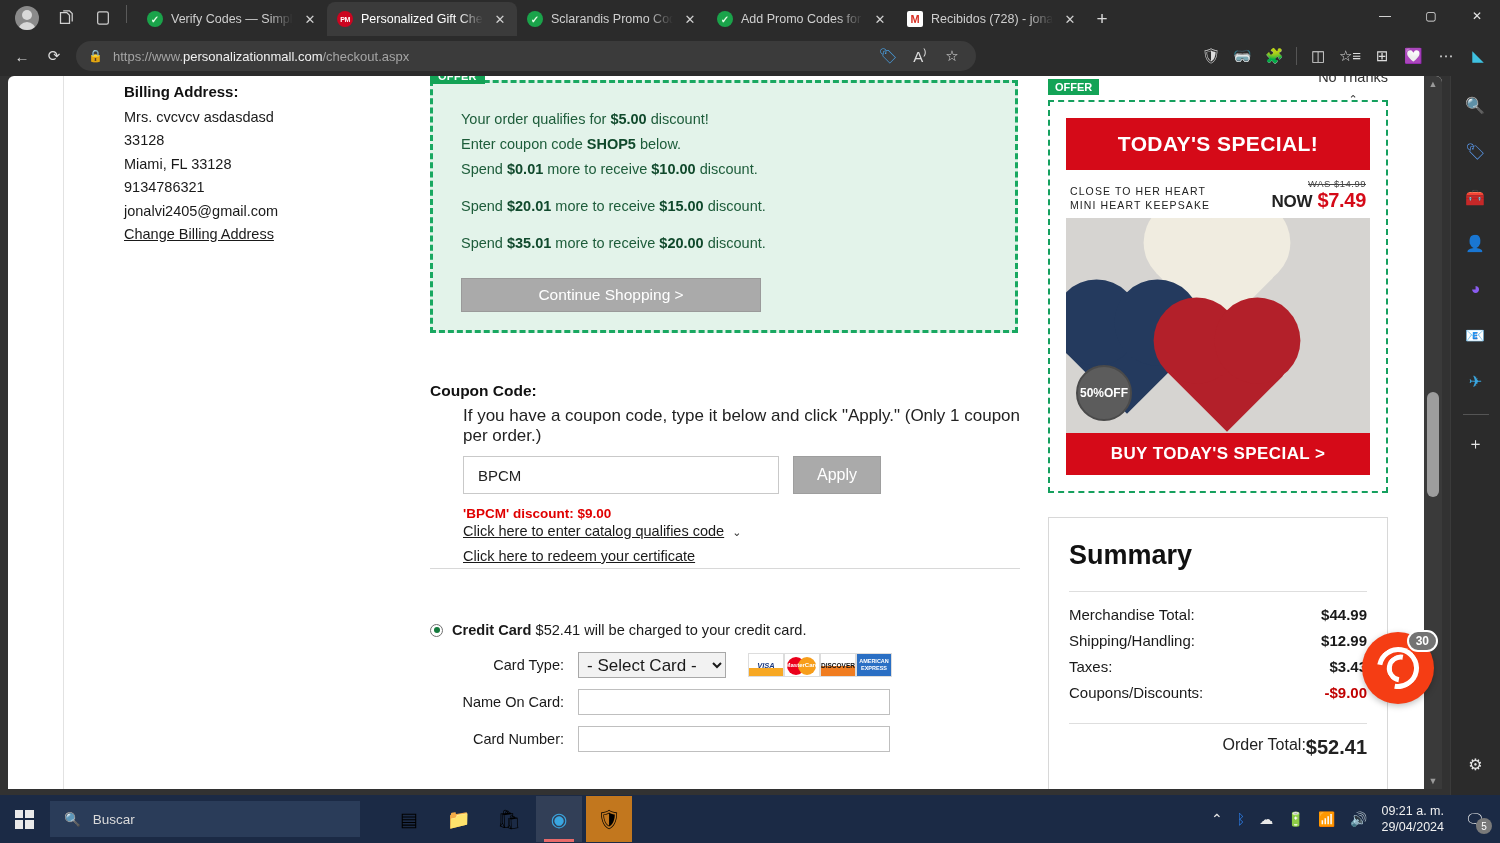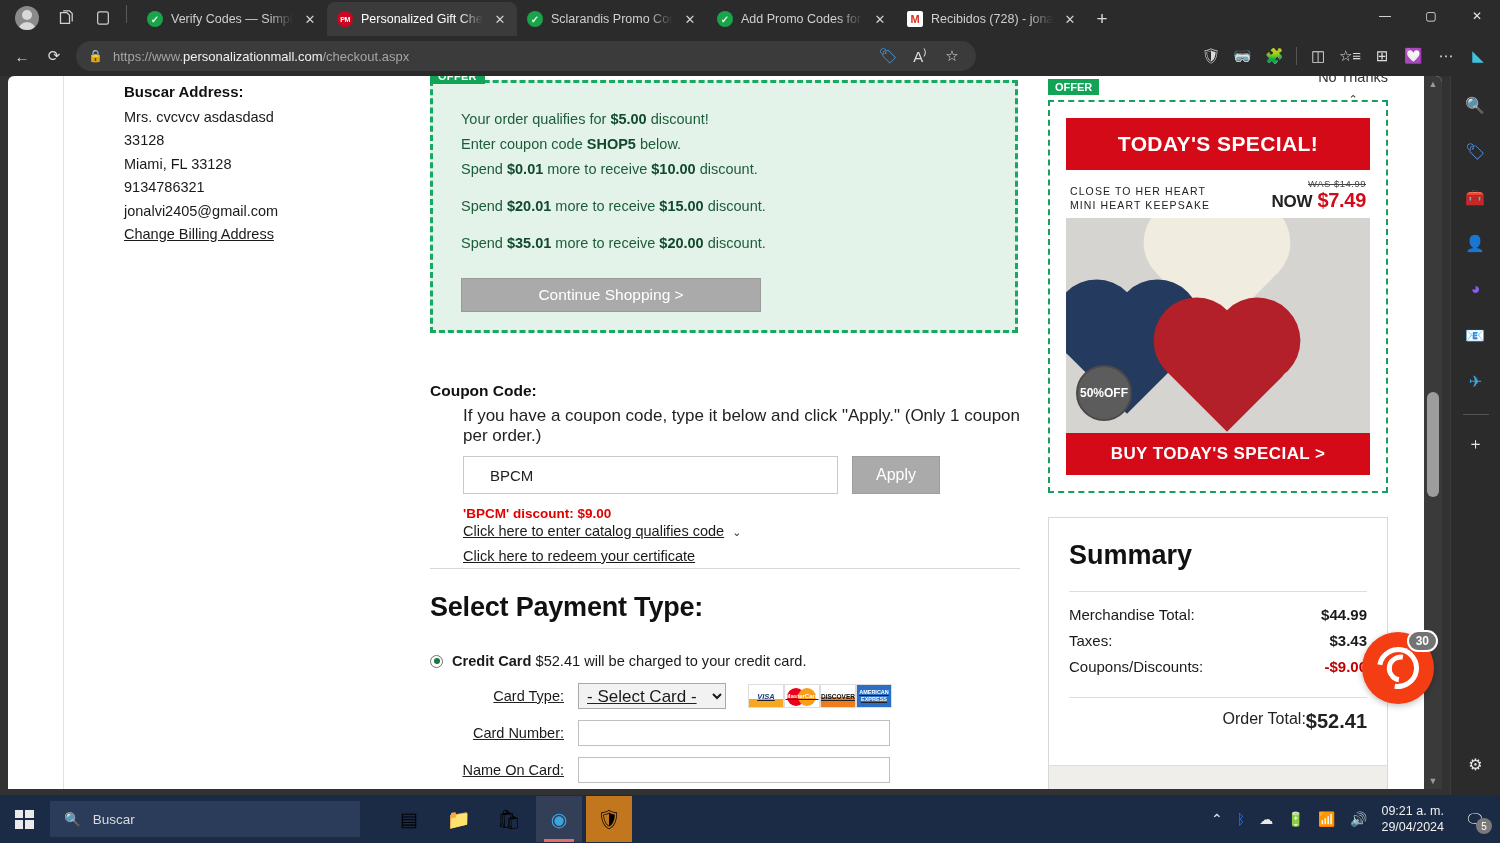--- a/index.html
+++ b/index.html
@@ -158,21 +158,21 @@
     color:#fff; font-size:15.5px; display:flex;align-items:center;justify-content:center;
     cursor:pointer;
   }
 
   
   .coupon { position:absolute; left: 422px; top: 306px; width: 600px; }
   .coupon h3 { font-size: 15.5px; font-weight:bold; color:#111; }
   .coupon .hint { margin-left: 33px; margin-top: 6px; font-size: 17px; color:#222; }
   .coupon-row { display:flex; align-items:flex-start; margin-left:33px; margin-top: 10px; gap: 14px; }
   .coupon-input {
-    width: 375px; height: 38px; border:1px solid #c9c9c9; padding: 0 26px;
+    width: 316px; height: 38px; border:1px solid #c9c9c9; padding: 0 14px;
     font-size: 15px; color:#222; font-family: "Liberation Sans", sans-serif; background:#fff;
   }
   .apply-btn {
     width: 88px; height: 38px; background:#aaaaaa; border:1px solid #9e9e9e; color:#fff;
     font-size:16px; cursor:pointer; font-family: "Liberation Sans", sans-serif;
   }
   .discount-note { margin-left:33px; margin-top: 12px; color:#e00000; font-weight:bold; font-size:13.5px; }
   .coupon-links { margin-left:33px; margin-top: 2px; }
   .coupon-links a { display:inline-block; color:#1a1a1a; text-decoration:underline; font-size:14.5px; }
   .coupon-links .row2 { margin-top: 9px; }
@@ -187,21 +187,21 @@
   .radio {
     width: 13px; height:13px; border-radius:50%; border:1px solid #707070; background:#fff;
     position:relative; flex:0 0 13px;
   }
   .radio.on::after {
     content:""; position:absolute; inset:2.5px; border-radius:50%; background:#157a3d;
   }
   .cc-label { font-size: 14.6px; color:#1a1a1a; }
   .cc-label b { font-weight:bold; }
 
-  .form-grid { margin-top: 14px; text-decoration: underline; }
+  .form-grid { margin-top: 14px; }
   .frow { display:flex; align-items:center; margin-bottom: 11px; }
   .flabel { width: 148px; text-align:right; padding-right: 14px; font-size:14.5px; color:#1a1a1a; }
   .ftext {
     height: 26px; border:1px solid #bfbfbf; background:#fff; width: 312px;
     font-size: 14px; padding: 0 6px; font-family:"Liberation Sans", sans-serif;
   }
   .fselect {
     height: 26px; border:1px solid #a8a8a8; background:#f2f2f2; font-size:17px;
     padding: 0 4px; font-family:"Liberation Sans", sans-serif; color:#1a1a1a;
   }
@@ -430,21 +430,21 @@
       <div class="tb-icon" style="color:#3fc1e0;">◣</div>
     </div>
   </div>
 
   <div class="viewport">
     <div class="page">
       <div class="content">
         <div class="left-rail-line"></div>
 
         <div class="billing">
-          <h3>Buscar Address:</h3>
+          <h3>Billing Address:</h3>
           <div>Mrs. cvcvcv asdasdasd</div>
           <div>33128</div>
           <div>Miami, FL 33128</div>
           <div>9134786321</div>
           <div>jonalvi2405@gmail.com</div>
           <a href="#">Change Billing Address</a>
         </div>
 
         <div class="offer-wrap">
           <div class="offer-badge">OFFER</div>
@@ -472,21 +472,20 @@
             </div>
             <div class="row2">
               <a href="#">Click here to redeem your certificate</a>
             </div>
           </div>
         </div>
 
         <div class="hr-line"></div>
 
         <div class="payment">
-          <h2>Select Payment Type:</h2>
           <div class="pay-row-cc">
             <span class="radio on"></span>
             <span class="cc-label"><b>Credit Card</b><span> $52.41 will be charged to your credit card.</span></span>
           </div>
 
           <div class="form-grid">
             <div class="frow">
               <div class="flabel">Card Type:</div>
               <select class="fselect card">
                 <option>- Select Card -</option>
@@ -496,25 +495,25 @@
                 <div class="card-logo cl-mc">
                     <i class="c1"></i>
                     <i class="c2"></i>
                     <span>MasterCard</span>
                   </div>
                 <div class="card-logo cl-disc">DISCOVER</div>
                 <div class="card-logo cl-amex">AMERICAN EXPRESS</div>
               </div>
             </div>
             <div class="frow">
+              <div class="flabel">Name On Card:</div>
+              <input class="ftext" type="text" value="" style="">
+            </div>
+            <div class="frow">
               <div class="flabel">Card Number:</div>
-              <input class="ftext" type="text" value="" style="">
-            </div>
-            <div class="frow">
-              <div class="flabel">Name On Card:</div>
               <input class="ftext" type="text" value="" style="">
             </div>
 
           </div>
         </div>
 
         <div class="rcol">
           <div class="rc-head">
             <span class="rc-offer-badge">OFFER</span>
             <span class="no-thanks">
@@ -554,20 +553,24 @@
           </div>
 
           <div class="summary">
             <h2>Summary</h2>
             <div class="sum-div"></div>
             <div class="sum-row">
               <span>Merchandise Total:</span>
               <span class="v">$44.99</span>
             </div>
             <div class="sum-row">
+              <span>Shipping/Handling:</span>
+              <span class="v">$12.99</span>
+            </div>
+            <div class="sum-row">
               <span>Taxes:</span>
               <span class="v">$3.43</span>
             </div>
             <div class="sum-row">
               <span>Coupons/Discounts:</span>
               <span class="v neg">-$9.00</span>
             </div>
             <div class="sum-div2"></div>
             <div class="sum-total">
               <span>Order Total:</span>

